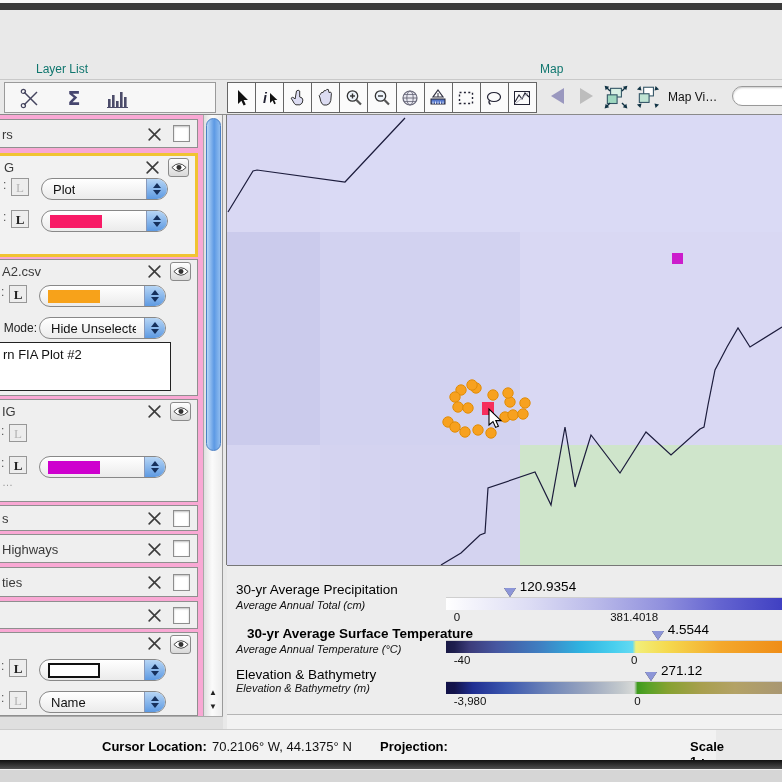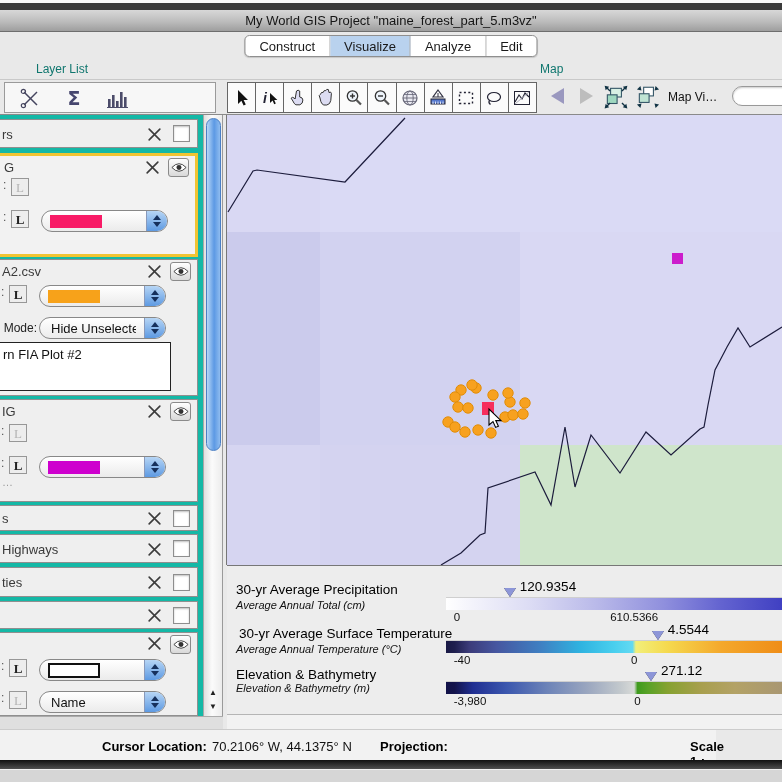--- a/index.html
+++ b/index.html
@@ -35,21 +35,21 @@
   .tcell{flex:1;border-right:1px solid #666;display:flex;align-items:center;justify-content:center;background:#fbfbfb;}
   .tcell:last-child{border-right:none;}
   .tri-left{left:551px;top:88px;width:0;height:0;border-top:8px solid transparent;border-bottom:8px solid transparent;border-right:13px solid #9a98bf;}
   .tri-right{left:580px;top:88px;width:0;height:0;border-top:8px solid transparent;border-bottom:8px solid transparent;border-left:13px solid #bdbdbd;}
   .extent{top:84px;width:26px;height:26px;}
   .view-label{left:668px;top:90px;font-size:12px;color:#111;}
   .view-field{left:732px;top:86px;width:60px;height:20px;border:1px solid #999;border-radius:10px;
     background:#fff;box-shadow:inset 0 1px 2px rgba(0,0,0,.2);}
 
   
-  .layer-panel{left:0;top:115px;width:203px;height:615px;background:#14b8a6;}
+  .layer-panel{left:0;top:115px;width:203px;height:615px;background:#f9a8d4;}
   .card{position:absolute;left:-8px;width:206px;background:#efefef;border:1px solid #8f8f8f;}
   .card.selected{border:3px solid #f0c432;background:#f2f2f2;}
   .card-label{position:absolute;left:9px;font-size:13px;color:#3a3a3a;white-space:nowrap;}
   .xbtn{position:absolute;right:34px;width:16px;height:16px;}
   .chk{position:absolute;right:7px;width:17px;height:17px;background:#fff;border:1px solid #8e8e8e;
     box-shadow:inset 0 1px 2px rgba(0,0,0,.25);}
   .eyebtn{position:absolute;right:6px;width:21px;height:19px;border:1px solid #8a8a8a;border-radius:3px;
     background:linear-gradient(#fefefe,#d9d9d9);display:flex;align-items:center;justify-content:center;}
   .colon{position:absolute;left:8px;font-size:12px;color:#555;}
   .lbtn{position:absolute;left:16px;width:18px;height:18px;border:1px solid #979797;background:#ededed;
@@ -108,32 +108,21 @@
   .bottom-light{left:0;top:769px;width:782px;height:13px;background:#d6d6d6;border-top:1px solid #efefef;}
 </style>
 </head>
 <body>
 
 <div class="screen">
 
   <div class="abs top-white"></div>
   <div class="abs top-dark"></div>
 
-  <div class="abs titlebar">
-    <span>My World GIS Project "maine_forest_part_5.m3vz"</span>
-  </div>
-
-  <div class="abs tabrow">
-    <div class="segmented">
-      <div class="seg">Construct</div>
-      <div class="seg active">Visualize</div>
-      <div class="seg">Analyze</div>
-      <div class="seg">Edit</div>
-    </div>
-  </div>
+
 
   <div class="abs panel-title" style="left:36px;top:62px">Layer List</div>
   <div class="abs panel-title" style="left:540px;top:62px">Map</div>
   <div class="abs headerline"></div>
 
   <div class="abs layer-toolbar" id="layer-toolbar">
       <div class="lt-cell">
         <svg width="22" height="22" viewBox="0 0 22 22">
           <line x1="5" y1="5" x2="18" y2="18" stroke="#45455f" stroke-width="1.5"></line>
           <line x1="18" y1="5" x2="5" y2="18" stroke="#45455f" stroke-width="1.5"></line>
@@ -287,20 +276,27 @@
           </svg></span>
       <span class="eyebtn" style="top:2px">
           <svg width="16" height="11" viewBox="0 0 18 12">
             <path d="M1,6 Q9,-2.5 17,6 Q9,14.5 1,6 Z" fill="#fff" stroke="#333" stroke-width="1"></path>
             <circle cx="9" cy="6" r="2.8" fill="#333"></circle>
           </svg>
         </span>
       <div style="position:relative;top:22px;height:22px">
         <span class="colon">:</span>
         <span class="lbtn dim">L</span>
+        <div class="dd">
+          <span class="dd-text">Plot</span>
+          <span class="stp">
+              <i class="up"></i>
+              <i class="dn"></i>
+            </span>
+        </div>
       </div>
       <div style="position:relative;top:32px;height:22px">
         <span class="colon">:</span>
         <span class="lbtn on">L</span>
         <div class="dd">
           <span class="swatch" style="background: rgb(248, 26, 102);"></span>
           <span class="stp">
               <i class="up"></i>
               <i class="dn"></i>
             </span>
@@ -481,22 +477,22 @@
   </div>
   <div class="abs map-bottom-line"></div>
 
   <div class="abs legend" id="legend">
       <div class="lg-title" style="left: 9px; top: 16px;">30-yr Average Precipitation</div>
       <div class="lg-sub" style="left: 9px; top: 33px;">Average Annual Total (cm)</div>
       <div class="lg-bar grad-precip" style="left: 219px; top: 31px;"></div>
       <div class="lg-marker" style="left: 276.84px; top: 22px;"></div>
       <div class="lg-value" style="left: 292.84px; top: 13px;">120.9354</div>
       <div class="lg-axis" style="left: 226.76px; top: 45px;">0</div>
-      <div class="lg-axis" style="left: 407.16px; top: 45px; transform: translateX(-50%);">610.5366</div>
-      <div class="lg-title" style="left: 12px; top: 60px;">30-yr Average Surface Temperature</div>
+      <div class="lg-axis" style="left: 407.16px; top: 45px; transform: translateX(-50%);">381.4018</div>
+      <div class="lg-title" style="left: 20px; top: 60px; font-weight: bold;">30-yr Average Surface Temperature</div>
       <div class="lg-sub" style="left: 9px; top: 77px;">Average Annual Temperature (°C)</div>
       <div class="lg-bar grad-temp" style="left: 219px; top: 74px;"></div>
       <div class="lg-marker" style="left: 424.68px; top: 65px;"></div>
       <div class="lg-value" style="left: 440.68px; top: 56px;">4.5544</div>
       <div class="lg-axis" style="left: 226.76px; top: 88px;">-40</div>
       <div class="lg-axis" style="left: 407.16px; top: 88px; transform: translateX(-50%);">0</div>
       <div class="lg-title" style="left: 9px; top: 101px;">Elevation &amp; Bathymetry</div>
       <div class="lg-sub" style="left: 9px; top: 116px;">Elevation &amp; Bathymetry (m)</div>
       <div class="lg-bar grad-elev" style="left: 219px; top: 115px;"></div>
       <div class="lg-marker" style="left: 417.96px; top: 106px;"></div>

